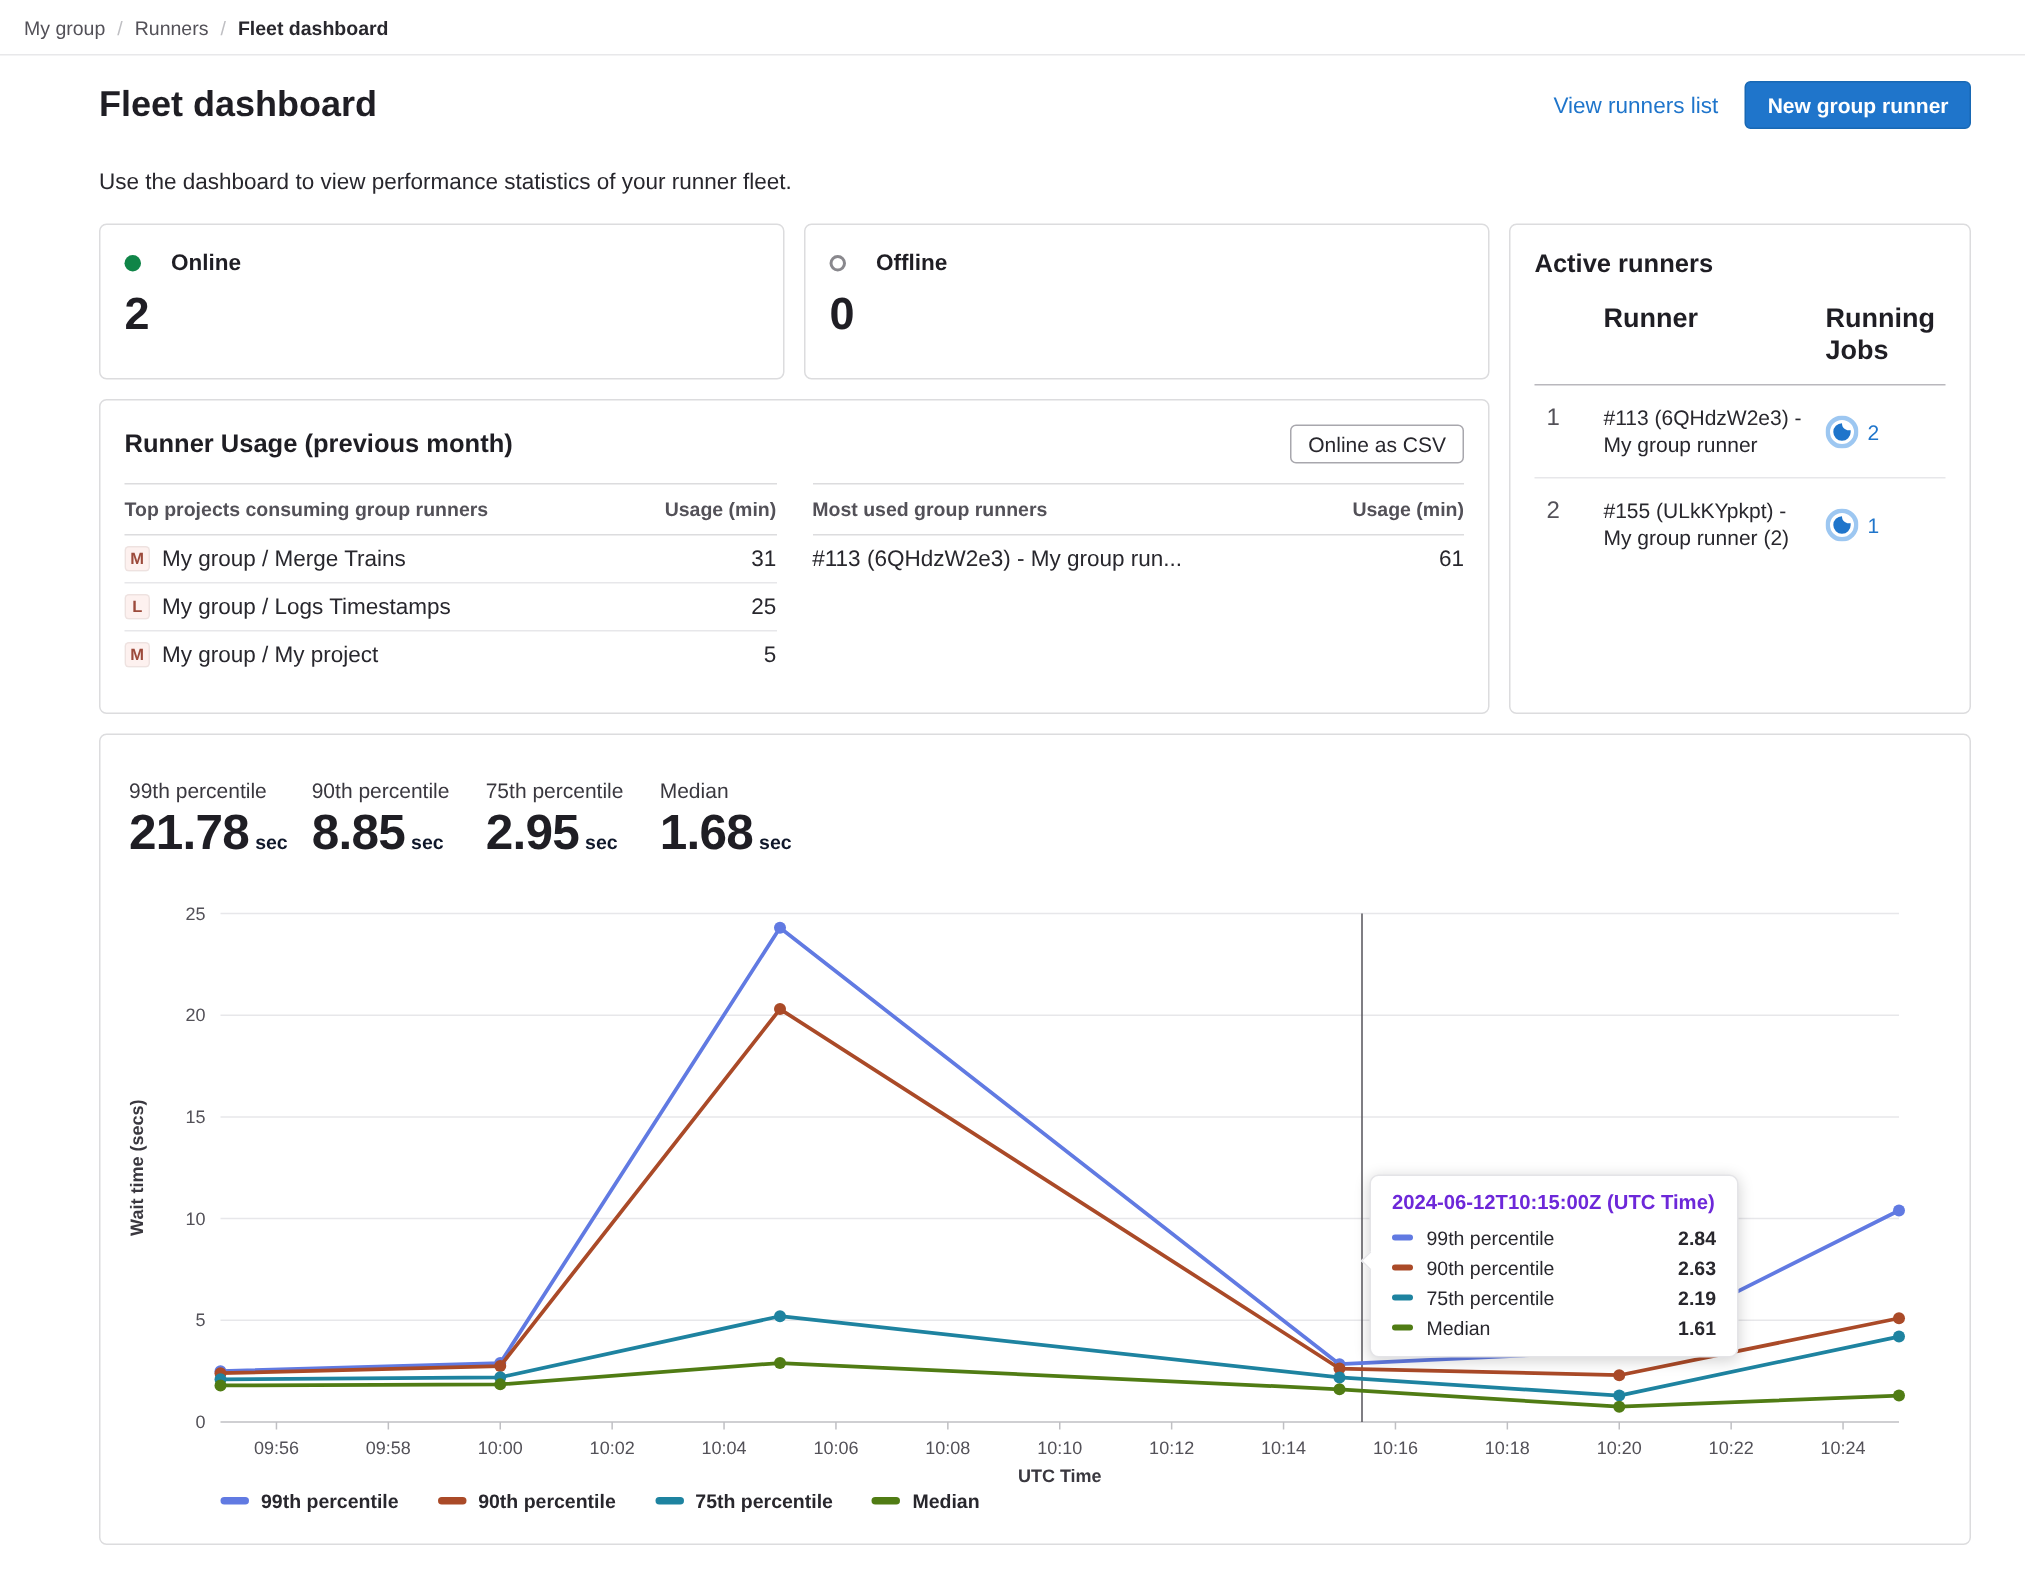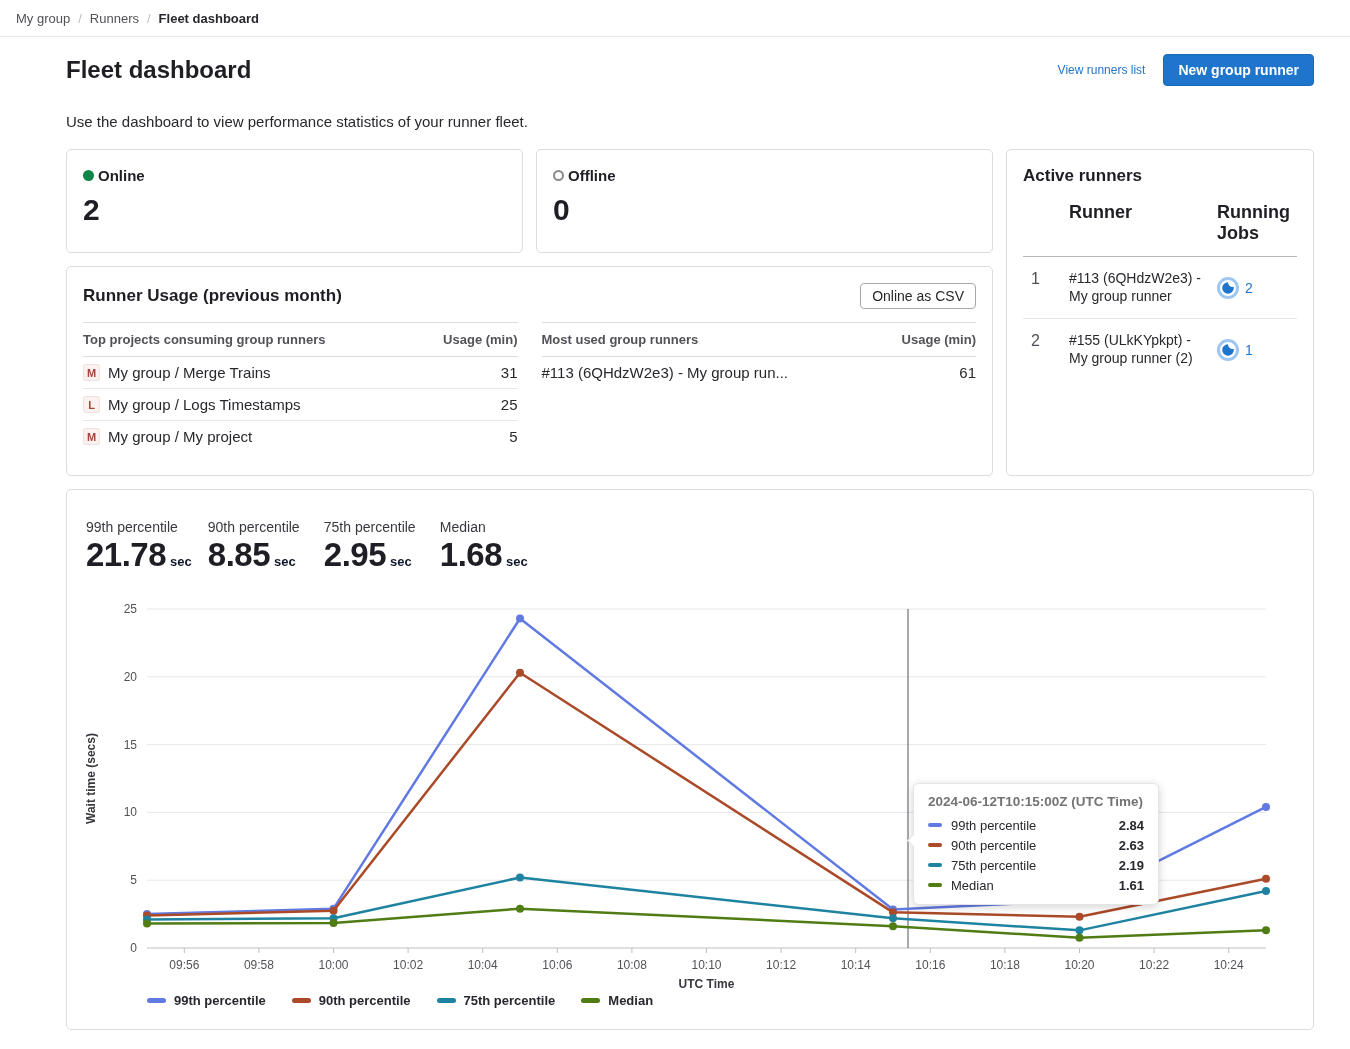--- a/index.html
+++ b/index.html
@@ -9,29 +9,29 @@
   
   .breadcrumb { position:absolute; left:0; top:0; width:100%; height:37px; display:flex; align-items:center; gap:8px; padding:0 16px; border-bottom:1px solid #e8e8ea; font-size:13px; }
   .crumb { color:#535158; cursor:pointer; }
   .crumb-sep { color:#bfbfc3; }
   .crumb-current { color:#28272d; font-weight:bold; }
 
   
   .page-header { position:absolute; left:66px; top:54px; width:1248px; display:flex; justify-content:space-between; align-items:center; }
   .page-title { font-size:24px; font-weight:bold; color:#1f1e24; }
   .header-actions { display:flex; align-items:center; gap:18px; }
-  .link-btn { color:#1f75cb; font-size:12px; cursor:pointer; }
+  .link-btn { color:#1f75cb; font-size:15px; cursor:pointer; }
   .primary-btn { background:#1f75cb; color:#fff; font-size:14px; font-weight:bold; border:1px solid #1868b4; border-radius:4px; padding:7px 14px; cursor:pointer; font-family:inherit; }
   .page-desc { position:absolute; left:66px; top:113px; font-size:15px; color:#28272d; }
 
   
   .card { position:absolute; background:#fff; border:1px solid #dcdcde; border-radius:5px; }
   .card-online  { left:66px;  top:149px; width:457px; height:104px; padding:17px 16px; }
   .card-offline { left:536px; top:149px; width:457px; height:104px; padding:17px 16px; }
-  .status-label-row { display:flex; align-items:center; gap:4px; }
+  .status-label-row { display:flex; align-items:center; gap:20px; }
   .status-label { font-size:15px; font-weight:bold; color:#1f1e24; }
   .dot-online { width:11px; height:11px; border-radius:50%; background:#108548; }
   .dot-offline { width:11px; height:11px; border-radius:50%; background:#fff; border:2px solid #89888d; }
   .status-value { font-size:30px; font-weight:bold; color:#1f1e24; margin-top:9px; }
 
   
   .card-active { left:1006px; top:149px; width:308px; height:327px; padding:16px; }
   .panel-title { font-size:17px; font-weight:bold; color:#1f1e24; }
   .ar-table { margin-top:16px; }
   .ar-head { display:grid; grid-template-columns:46px 1fr 80px; font-size:18px; font-weight:bold; color:#1f1e24; padding-bottom:12px; border-bottom:1px solid #b9b8bd; }
@@ -67,21 +67,21 @@
   #chart-svg { position:absolute; left:14px; top:111px; }
   svg text { font-family:"Liberation Sans", sans-serif; }
   .legend { position:absolute; left:80px; top:503px; display:flex; gap:26px; align-items:center; }
   .legend-item { display:flex; align-items:center; gap:8px; cursor:pointer; }
   .legend-swatch { width:19px; height:5px; border-radius:2.5px; }
   .legend-label { font-size:13px; font-weight:600; color:#28272d; }
 
   
   .chart-tooltip { position:absolute; left:846px; top:293px; width:246px; background:#fff; border:1px solid #e4e4e7; border-radius:6px; box-shadow:0 2px 10px rgba(0,0,0,0.18); padding:10px 0 9px; z-index:5; }
   .tt-arrow { position:absolute; left:-5px; top:52px; width:9px; height:9px; background:#fff; border-left:1px solid #e4e4e7; border-bottom:1px solid #e4e4e7; transform:rotate(45deg); }
-  .tt-title { font-size:13.5px; font-weight:bold; color:#737373; padding:0 14px 6px; }
+  .tt-title { font-size:13.5px; font-weight:bold; color:#6d28d9; padding:0 14px 6px; }
   .tt-row { display:flex; align-items:center; padding:2.5px 14px; }
   .tt-swatch { width:14px; height:4px; border-radius:2px; margin-right:9px; }
   .tt-label { flex:1; font-size:13px; color:#28272d; }
   .tt-value { font-size:13px; font-weight:bold; color:#28272d; }
 </style>
 </head>
 <body>
 
 <div class="page">
 

